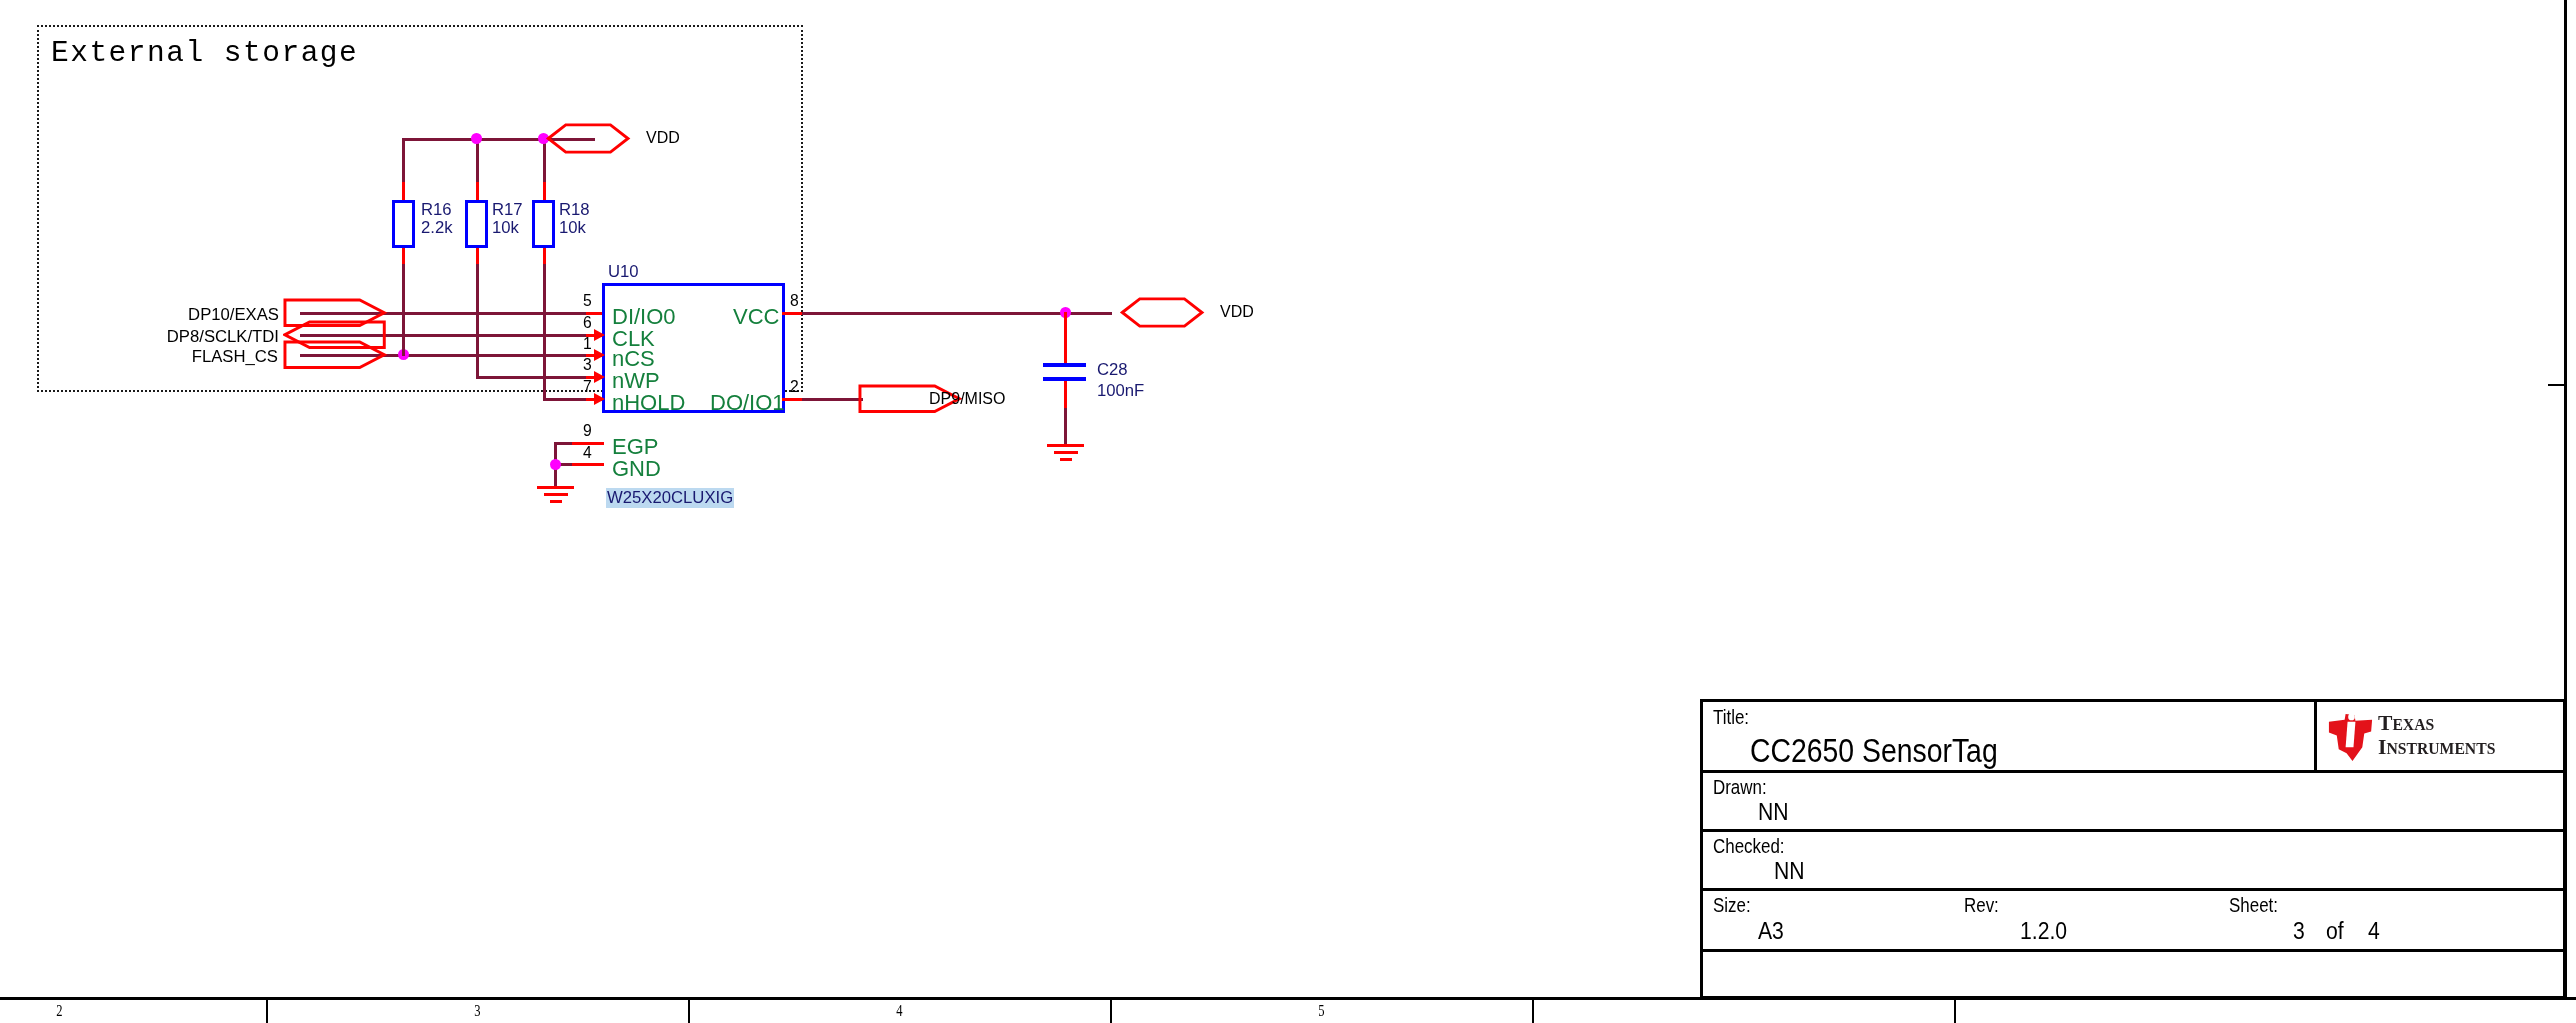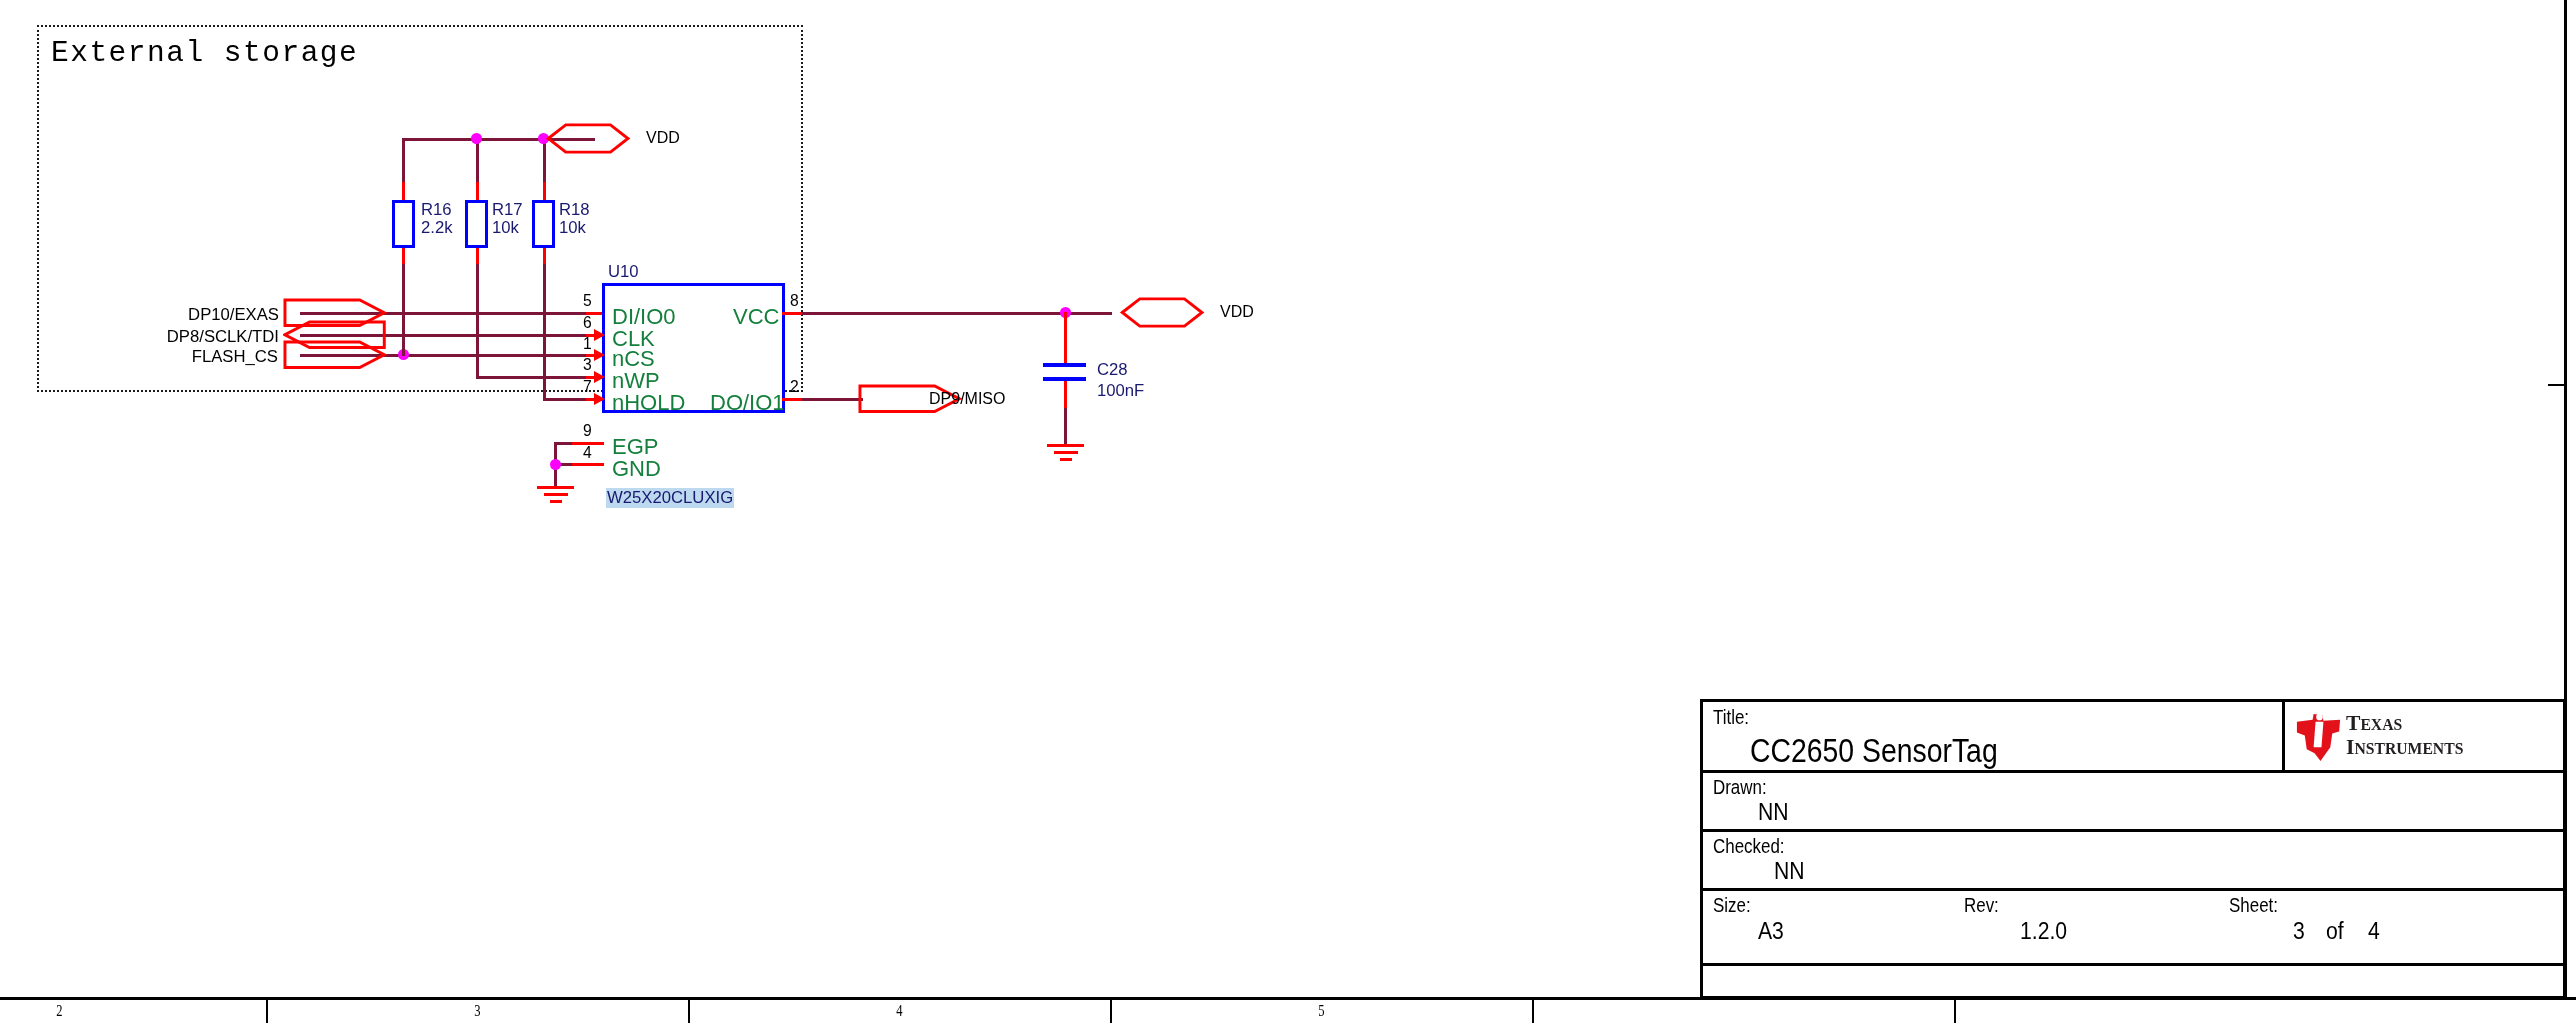--- a/index.html
+++ b/index.html
@@ -152,21 +152,21 @@
     position: absolute;
     font-size: 24.6px; color: #000;
     font-family: "Liberation Sans", sans-serif;
     transform: scaleX(0.86);
     transform-origin: left center;
     white-space: pre;
   }
   #tb-logo-cell {
     position: absolute;
     right: 0; top: 0;
-    width: 281px; height: 71px;
+    width: 249px; height: 71px;
     border-left: 3px solid #000;
     box-sizing: border-box;
   }
   #ti-wordmark {
     position: absolute;
     left: 61px; top: 9.8px;
     font-family: "Liberation Serif", "DejaVu Serif", serif;
     font-weight: bold;
     color: #231f20;
     font-size: 21.6px;
@@ -371,21 +371,21 @@
     <div class="tb-row" style="height:59px;">
       <div class="tb-label" style="left:9.8px; top:3px;">Drawn:</div>
       <div class="tb-value" style="left:55px; top:24.6px;">NN</div>
     </div>
 
     <div class="tb-row" style="height:59px;">
       <div class="tb-label" style="left:9.8px; top:3px;">Checked:</div>
       <div class="tb-value" style="left:71px; top:24.6px;">NN</div>
     </div>
 
-    <div class="tb-row" style="height:75px;">
+    <div class="tb-row" style="height:61px;">
       <div class="tb-label" style="left:9.8px; top:3px;">Size:</div>
       <div class="tb-value" style="left:55px; top:25.6px;">A3</div>
 
       <div class="tb-label" style="left:261px; top:3px;">Rev:</div>
       <div class="tb-value" style="left:317px; top:25.6px;">1.2.0</div>
 
       <div class="tb-label" style="left:526px; top:3px;">Sheet:</div>
       <div class="tb-value" style="left:590px; top:25.6px;">3</div>
       <div class="tb-value" style="left:623px; top:25.6px;">of</div>
       <div class="tb-value" style="left:665px; top:25.6px;">4</div>

